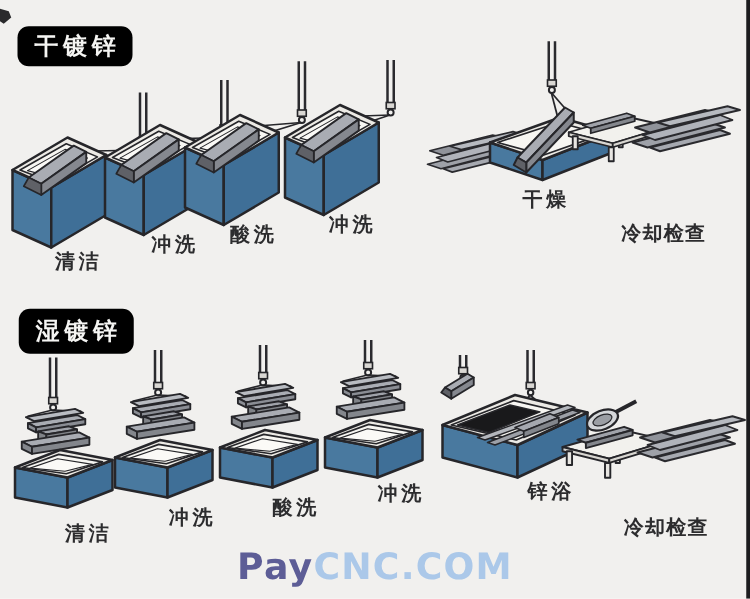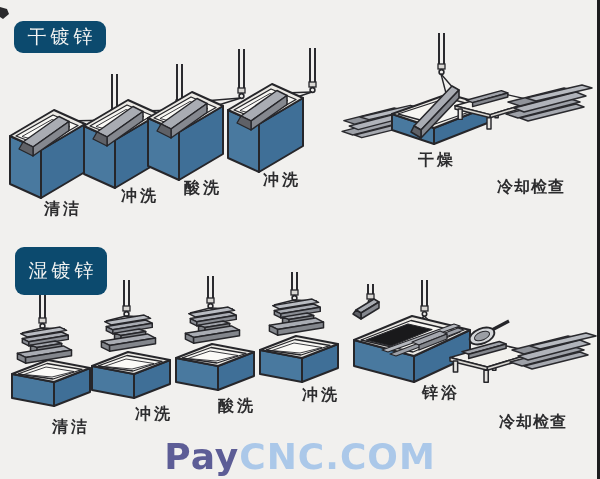--- a/index.html
+++ b/index.html
@@ -3,36 +3,36 @@
 <meta charset="utf-8">
 <style>
   html,body{margin:0;padding:0;}
   .stage{
     position:relative;width:600px;height:479px;overflow:hidden;
     background:#f1f0ee;
     font-family:"DejaVu Sans","Liberation Sans",sans-serif;
   }
   svg.art{position:absolute;left:0;top:0;}
   .badge{
-    position:absolute;background:#0c4a6e;color:#f5f5f3;
-    border-radius:9px;font-weight:normal;font-size:19px;letter-spacing:4px;
+    position:absolute;background:#000000;color:#f5f5f3;
+    border-radius:9px;font-weight:bold;font-size:19px;letter-spacing:4px;
     display:flex;align-items:center;justify-content:center;
     box-sizing:border-box;padding-left:4px;
   }
   .badge.b1{left:14px;top:21px;width:92px;height:32px;}
-  .badge.b2{left:15px;top:247px;width:92px;height:48px;}
+  .badge.b2{left:15px;top:247px;width:92px;height:36px;}
   .step-label{
     position:absolute;transform:translateX(-50%);
     color:#2c2c2e;font-weight:bold;font-size:16px;letter-spacing:3px;
     white-space:nowrap;
   }
   .step-label.small{letter-spacing:1px;margin-top:38px;}
   .watermark{
     position:absolute;left:300px;top:436px;transform:translateX(-50%);
-    font-size:36px;font-weight:bold;letter-spacing:1px;white-space:nowrap;
+    font-size:29px;font-weight:bold;letter-spacing:1px;white-space:nowrap;
   }
   .wm-dark{color:#5d5d96;}
   .wm-light{color:#abc8e9;}
   .edge-right{position:absolute;right:0;top:0;width:3px;height:479px;background:#1c1c1e;}
 </style>
 </head>
 <body>
 
 <div class="stage">
 

